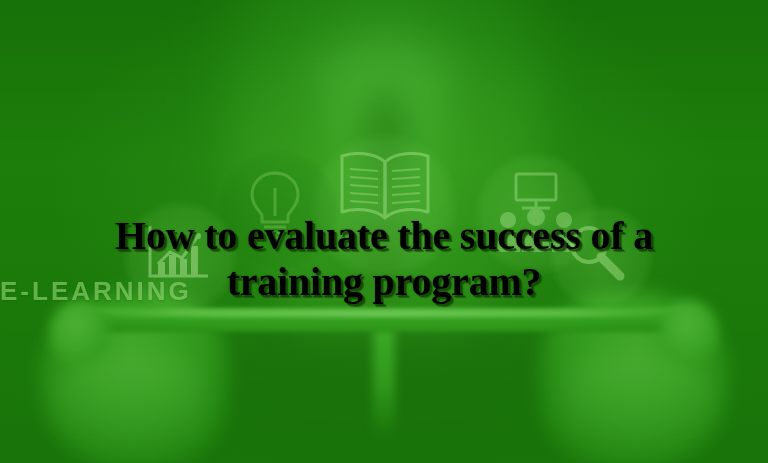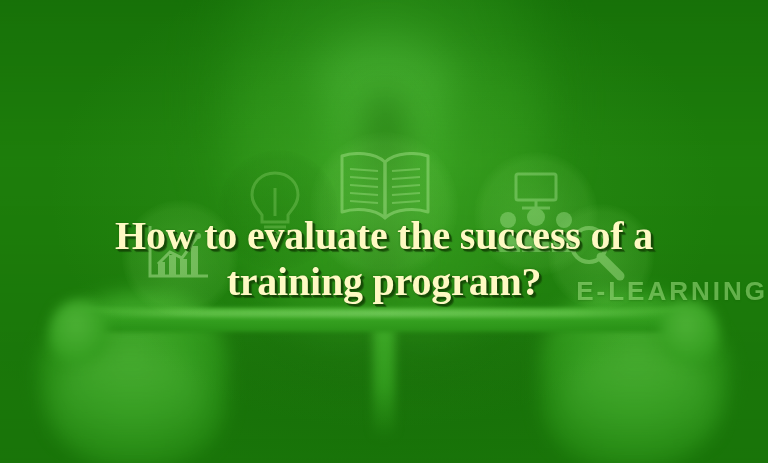--- a/index.html
+++ b/index.html
@@ -176,40 +176,40 @@
     border-radius: 50%;
     background: radial-gradient(circle, rgba(20,100,5,.20) 0%, rgba(20,100,5,.10) 62%, rgba(20,100,5,0) 74%);
   }
   .ico { position: absolute; opacity: .42; }
   .ico svg { display: block; }
 
   .elearning-word {
     position: absolute;
     left: 0; right: 0;
     top: 276px;
-    text-align: right;
+    text-align: left;
     font-family: "Liberation Sans", sans-serif;
     font-weight: bold;
     font-size: 26px;
     letter-spacing: 3px;
     color: rgba(176, 240, 144, .50);
     text-shadow: 0 1px 2px rgba(20,90,5,.25);
   }
 
   
   .headline {
     position: absolute;
     left: 0; right: 0;
     top: 186px;
     text-align: center;
     font-family: "Liberation Serif", serif;
     font-weight: bold;
     font-size: 40px;
     line-height: 46px;
-    color: #fef9c3;
+    color: #000000;
     letter-spacing: -0.2px;
     text-shadow:
        2px 2px 0 rgba(20,70,5,.85),
        3px 3px 1px rgba(15,55,4,.55),
        0 0 2px rgba(25,80,8,.5);
     padding: 0 48px;
   }
   .headline .l2 { display: block; text-align: center; }
 </style>
 </head>

